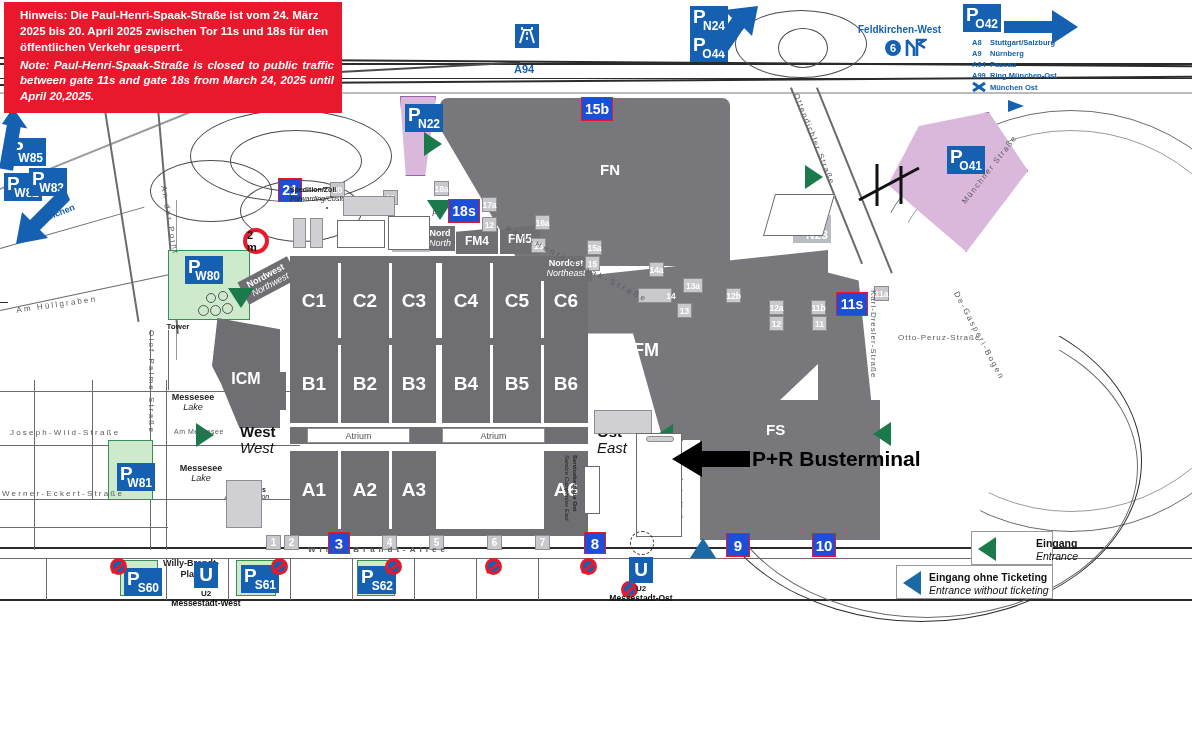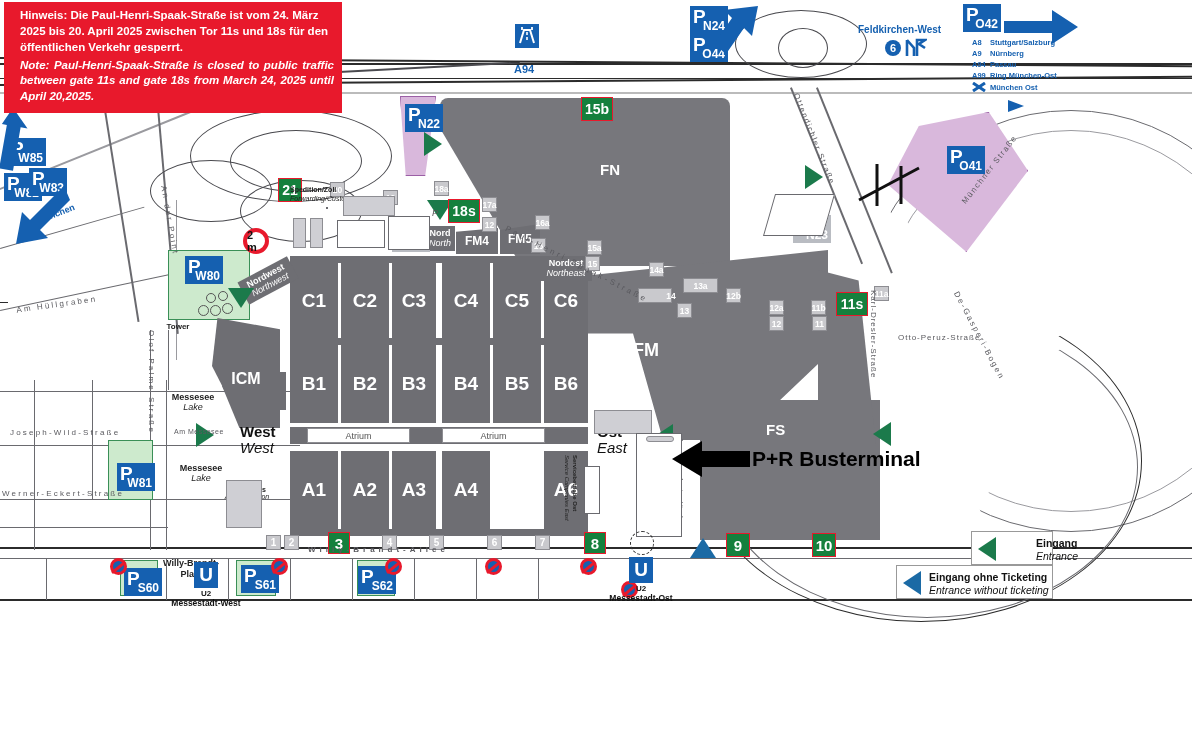--- a/index.html
+++ b/index.html
@@ -21,21 +21,21 @@
   .hall{background:#6e6e73;color:#fff;display:flex;align-items:center;justify-content:center;
         font-size:19px;font-weight:bold;}
   .hall.small{font-size:12px;}
 
   .bigarea{background:#77777c;}
 
   
   .gate{background:#c9c9cd;border:1px solid #8d8d92;color:#fff;font-size:10px;font-weight:bold;
         display:flex;align-items:center;justify-content:center;box-sizing:border-box;}
   .gate.sm{font-size:8.5px;}
-  .gate.red{background:#15803d;border-color:#e8192c;color:#fff;font-size:15px;}
+  .gate.red{background:#1d4ed8;border-color:#e8192c;color:#fff;font-size:15px;}
   .gate.red.sm2{font-size:14px;}
 
   
   .psign{background:#1560b0;color:#fff;position:absolute;box-sizing:border-box;
          font-weight:bold;line-height:1;}
   .psign .p{position:absolute;left:3px;top:1px;font-size:17px;}
   .psign .n{position:absolute;right:3px;bottom:2px;font-size:11px;}
   .psign.muted{background:#b9bcc2;}
   .psign.big{width:38px;height:28px;}
   .psign.big .p{font-size:19px;}
@@ -200,21 +200,20 @@
   <div class="hall abs" style="left:493px;top:345px;width:48px;height:78px;">B5</div>
   <div class="hall abs" style="left:544px;top:345px;width:44px;height:78px;">B6</div>
 
   <div class="abs" style="left:290px;top:427px;width:298px;height:17px;background:#6e6e73;"></div>
   <div class="atrium" style="left:307px;top:428px;width:103px;height:15px;">Atrium</div>
   <div class="atrium" style="left:442px;top:428px;width:103px;height:15px;">Atrium</div>
 
   <div class="hall abs" style="left:290px;top:451px;width:48px;height:78px;">A1</div>
   <div class="hall abs" style="left:341px;top:451px;width:48px;height:78px;">A2</div>
   <div class="hall abs" style="left:392px;top:451px;width:44px;height:78px;">A3</div>
-  <div class="hall abs" style="left:442px;top:451px;width:48px;height:78px;">A4</div>
   <div class="hall abs" style="left:544px;top:451px;width:44px;height:78px;">A6</div>
 
   <div class="abs" style="left:290px;top:338px;width:298px;height:7px;background:#6e6e73;"></div>
   <div class="abs" style="left:290px;top:529px;width:298px;height:7px;background:#6e6e73;"></div>
   <div class="abs" style="left:290px;top:256px;width:298px;height:7px;background:#6e6e73;"></div>
 
   <div class="hall abs small" style="left:253px;top:372px;width:33px;height:38px;font-size:15px;">B0</div>
   <div class="hall abs small" style="left:212px;top:318px;width:68px;height:70px;font-size:16px;align-items:flex-end;padding-bottom:10px;
               clip-path:polygon(8% 0,100% 14%,100% 100%,24% 100%,0 60%);">ICM</div>
   <div class="abs" style="left:222px;top:386px;width:58px;height:42px;background:#6e6e73;clip-path:polygon(0 0,100% 0,100% 100%,30% 100%);"></div>
@@ -331,21 +330,21 @@
   <div class="gate abs red" style="left:726px;top:533px;width:24px;height:24px;">9</div>
   <div class="gate abs red" style="left:812px;top:533px;width:24px;height:24px;">10</div>
 
   <div class="gate abs sm" style="left:812px;top:316px;width:15px;height:15px;">11</div>
   <div class="gate abs sm" style="left:874px;top:286px;width:15px;height:15px;">11a</div>
   <div class="gate abs sm" style="left:811px;top:300px;width:15px;height:15px;">11b</div>
   <div class="gate abs sm" style="left:769px;top:316px;width:15px;height:15px;">12</div>
   <div class="gate abs sm" style="left:769px;top:300px;width:15px;height:15px;">12a</div>
   <div class="gate abs sm" style="left:726px;top:288px;width:15px;height:15px;">12b</div>
   <div class="gate abs sm" style="left:677px;top:303px;width:15px;height:15px;">13</div>
-  <div class="gate abs sm" style="left:683px;top:278px;width:35px;height:15px;">13a</div>
+  <div class="gate abs sm" style="left:683px;top:278px;width:20px;height:15px;">13a</div>
   <div class="gate abs sm" style="left:638px;top:288px;width:15px;height:15px;padding-left:32px;">14</div>
   <div class="gate abs sm" style="left:649px;top:262px;width:15px;height:15px;">14a</div>
   <div class="gate abs sm" style="left:585px;top:256px;width:15px;height:15px;">15</div>
   <div class="gate abs sm" style="left:587px;top:240px;width:15px;height:15px;">15a</div>
   <div class="gate abs sm" style="left:531px;top:238px;width:15px;height:15px;">16</div>
   <div class="gate abs sm" style="left:535px;top:215px;width:15px;height:15px;">16a</div>
   <div class="gate abs sm" style="left:482px;top:217px;width:15px;height:15px;">12</div>
   <div class="gate abs sm" style="left:482px;top:197px;width:15px;height:15px;">17a</div>
   <div class="gate abs sm" style="left:434px;top:181px;width:15px;height:15px;">18a</div>
 

